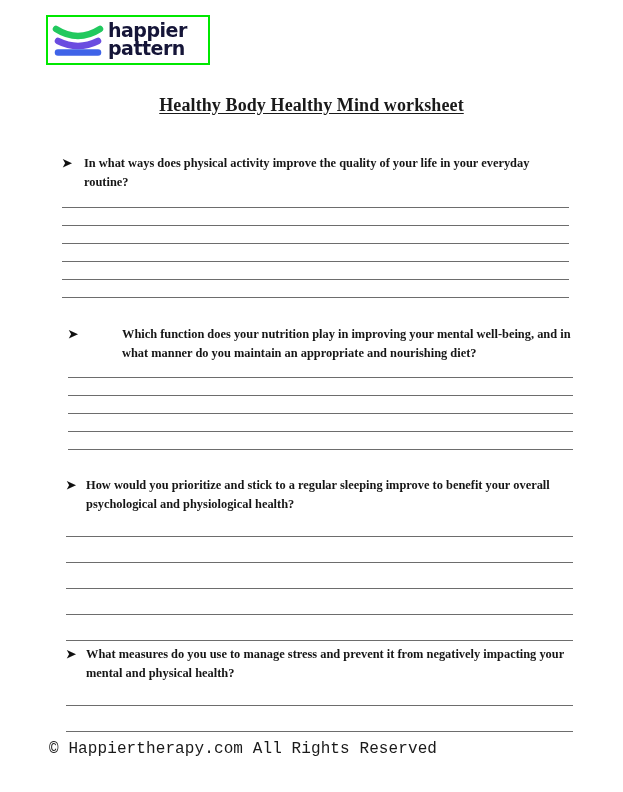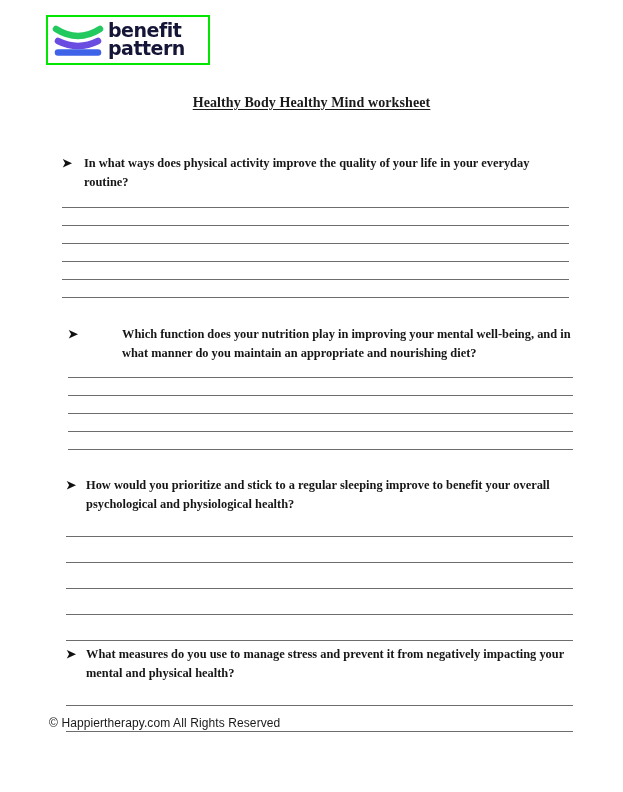--- a/index.html
+++ b/index.html
@@ -55,21 +55,21 @@
 
   
   .doc-title {
     position: absolute;
     left: 0;
     right: 0;
     top: 95px;
     text-align: center;
     font-family: "Liberation Serif", serif;
     font-weight: bold;
-    font-size: 14px;
+    font-size: 18px;
     letter-spacing: 0.1px;
   }
   .doc-title .u {
     text-decoration: underline;
     text-underline-offset: 2px;
   }
 
   
   .qblock { position: absolute; left: 0; right: 0; }
 
@@ -94,40 +94,40 @@
   .lines { margin-top: 6px; }
   .ansline {
     border-bottom: 1px solid #6d6d6d;
     height: 0;
   }
 
   
   .footer {
     position: absolute;
     left: 49px;
-    top: 716px;
-    font-family: Liberation Sans, sans-serif;
-    font-size: 12px;
+    top: 740px;
+    font-family: Liberation Mono, monospace;
+    font-size: 16px;
     color: #1a1a1a;
     letter-spacing: 0.1px;
   }
 </style>
 </head>
 <body>
 
 <div class="page">
 
   <div class="logo-box">
     <svg class="logo-mark" viewBox="0 0 52 40">
       <path d="M4 9 Q26 23 48 9" fill="none" stroke="#21c95e" stroke-width="6.5" stroke-linecap="round"></path>
       <path d="M6 21 Q26 31 46 21" fill="none" stroke="#6a4ce0" stroke-width="6.5" stroke-linecap="round"></path>
       <path d="M6 32.5 L46 32.5" fill="none" stroke="#3f63e8" stroke-width="6.5" stroke-linecap="round"></path>
     </svg>
     <div class="logo-text">
-      <span>benefit</span>
+      <span>happier</span>
       <span>pattern</span>
     </div>
   </div>
 
   <div class="doc-title">
     <span class="u">Healthy Body Healthy Mind worksheet</span>
   </div>
 
   <div class="qblock" style="left:62px; right:54px; top:154px;">
     <div class="question">

